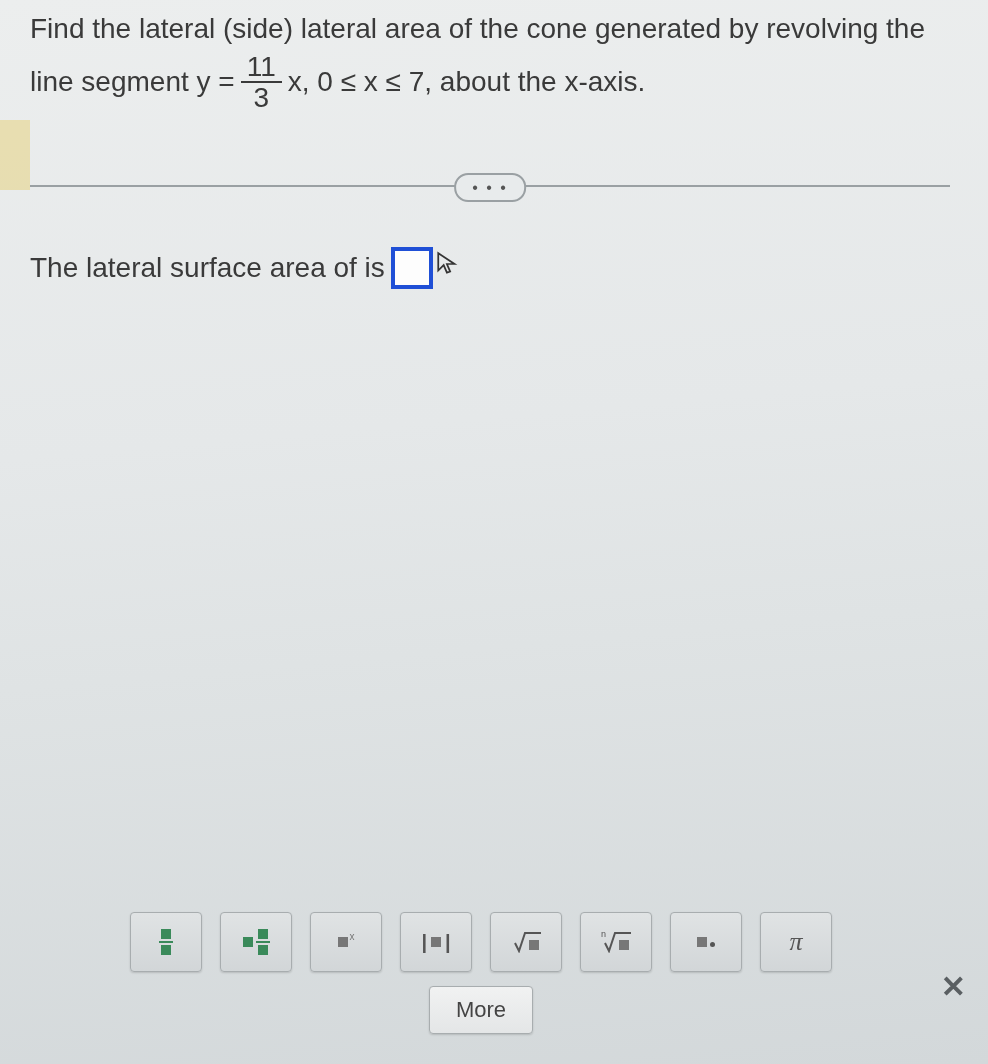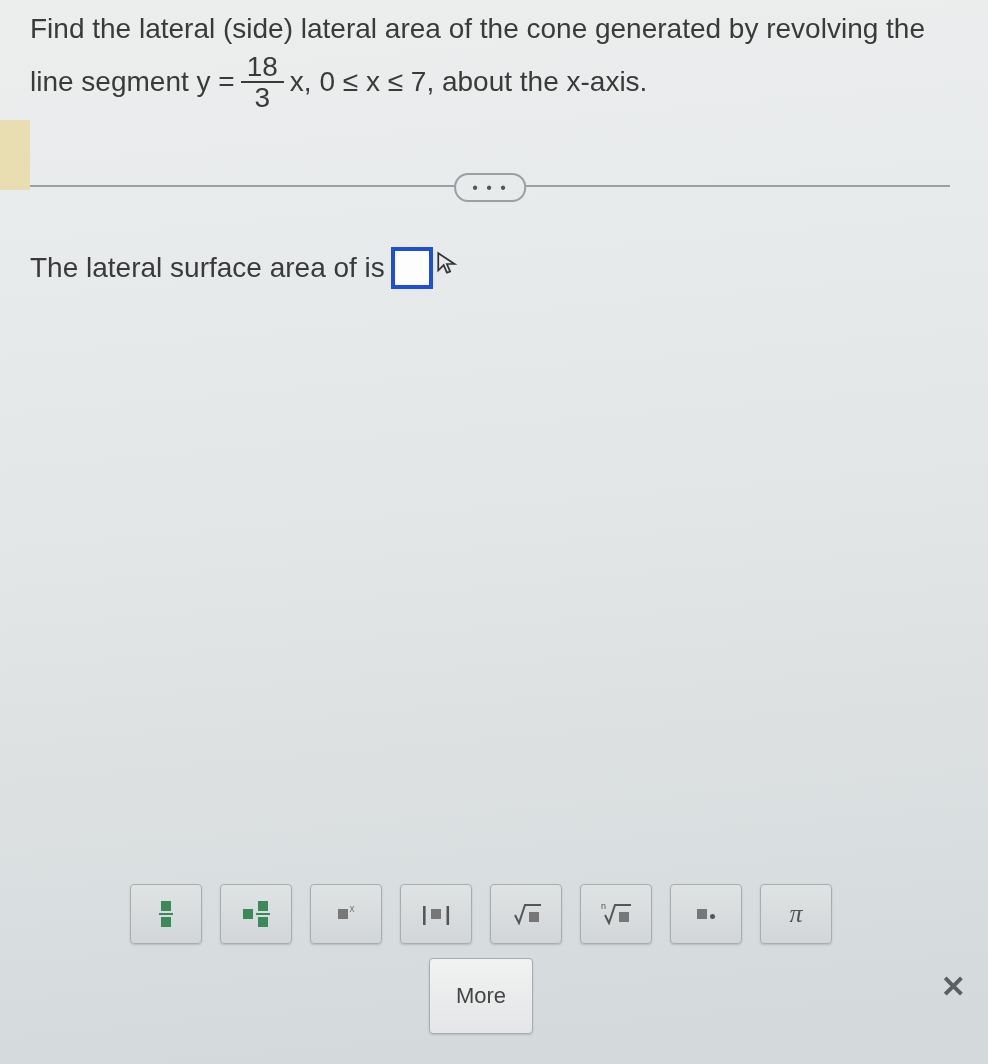--- a/index.html
+++ b/index.html
@@ -138,21 +138,21 @@
     line-height: 1;
   }
   .tool-btn .mini-frac .t { width: 10px; height: 10px; background: #3a8a5a; margin-bottom: 2px; }
   .tool-btn .mini-frac .bar { width: 14px; height: 2px; background: #3a8a5a; }
   .tool-btn .mini-frac .b { width: 10px; height: 10px; background: #3a8a5a; margin-top: 2px; }
   .tool-btn .mixed { display: flex; align-items: center; gap: 3px; }
   .tool-btn .sq { width: 10px; height: 10px; background: #3a8a5a; }
   .tool-btn .sq-g { width: 10px; height: 10px; background: #777; }
   .more-btn {
     margin-top: 14px;
-    padding: 24px 26px;
+    padding: 10px 26px;
     background: linear-gradient(#f1f2f2, #e4e6e7);
     border: 1px solid #a8adaf;
     border-radius: 4px;
     font-size: 22px;
     color: #444;
     cursor: pointer;
     box-shadow: 0 1px 2px rgba(0,0,0,0.15);
   }
   .close-x {
     position: absolute;
@@ -173,21 +173,21 @@
 
   <div class="content">
 
     <div class="question-line">
       <span>Find the lateral (side) lateral area of the cone generated by revolving the</span>
     </div>
 
     <div class="question-line" style="margin-top:4px;text-align:right;">
       <span>line segment y =</span>
       <span class="frac">
-        <span class="num">18</span>
+        <span class="num">11</span>
         <span class="den">3</span>
       </span>
       <span>x, 0 ≤ x ≤ 7, about the x-axis.</span>
     </div>
 
     <div class="divider-wrap">
       <div class="divider-line"></div>
       <div class="divider-pill">• • •</div>
     </div>
 

